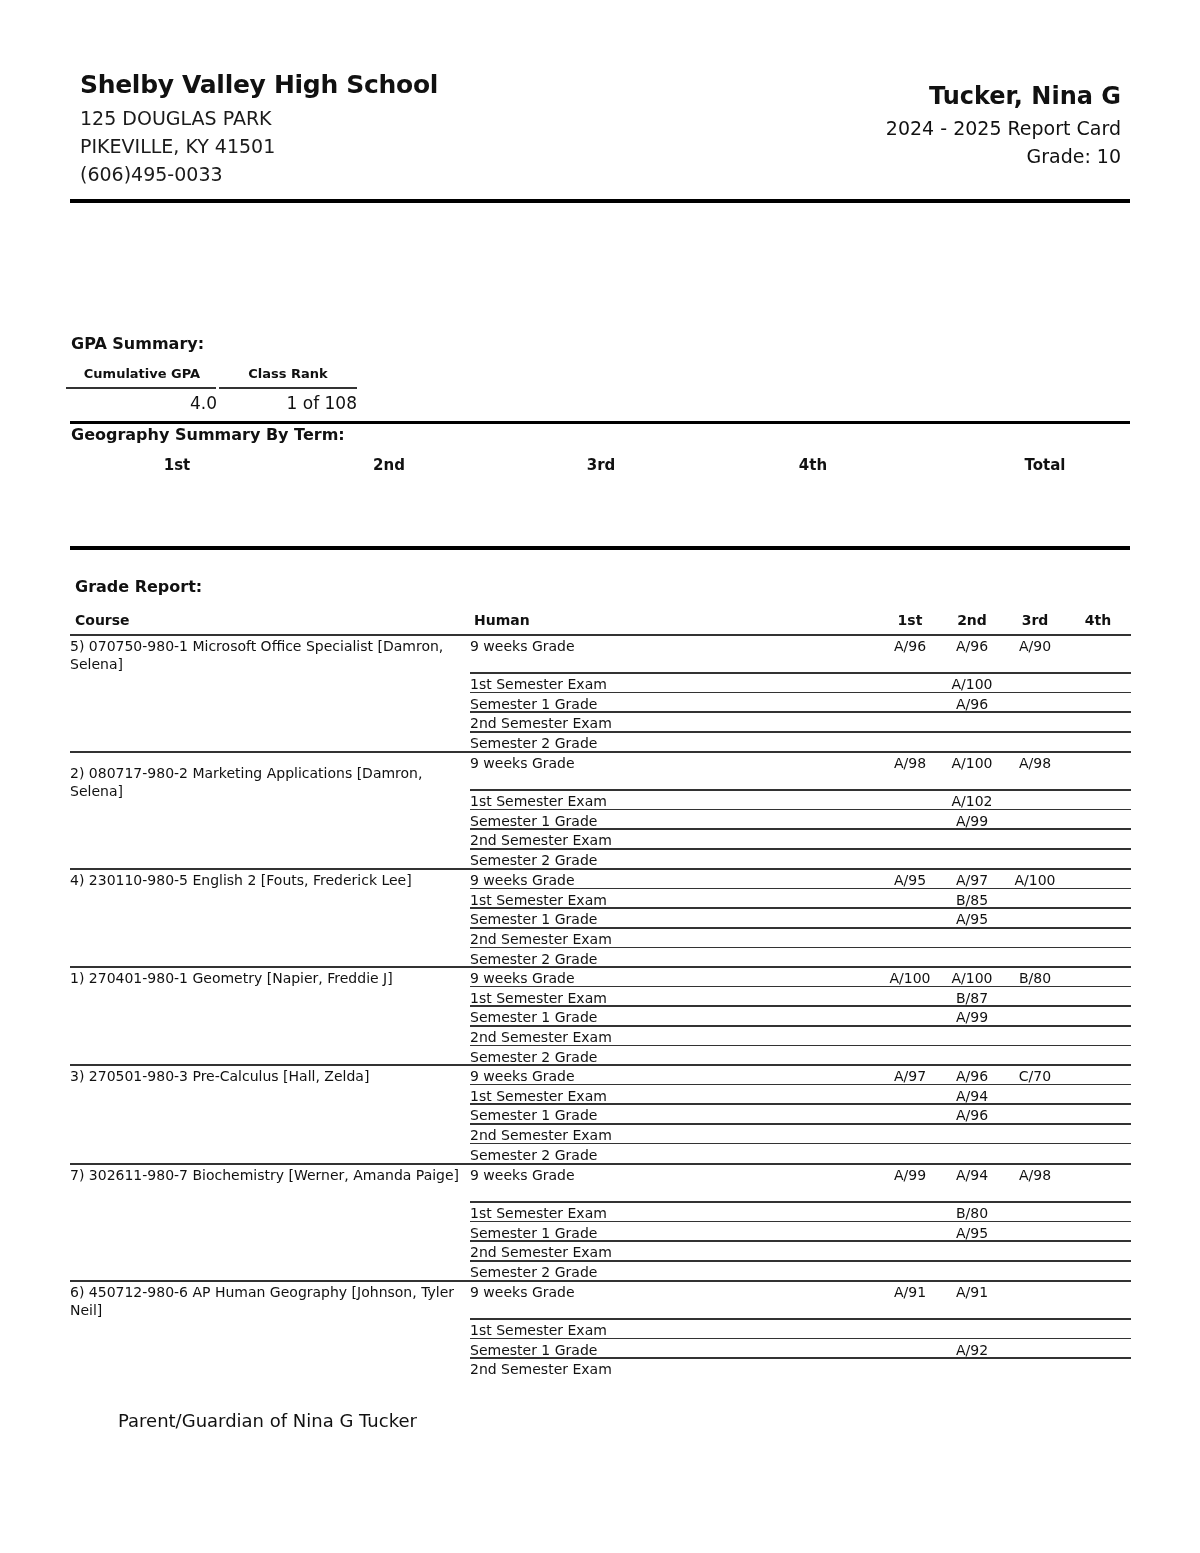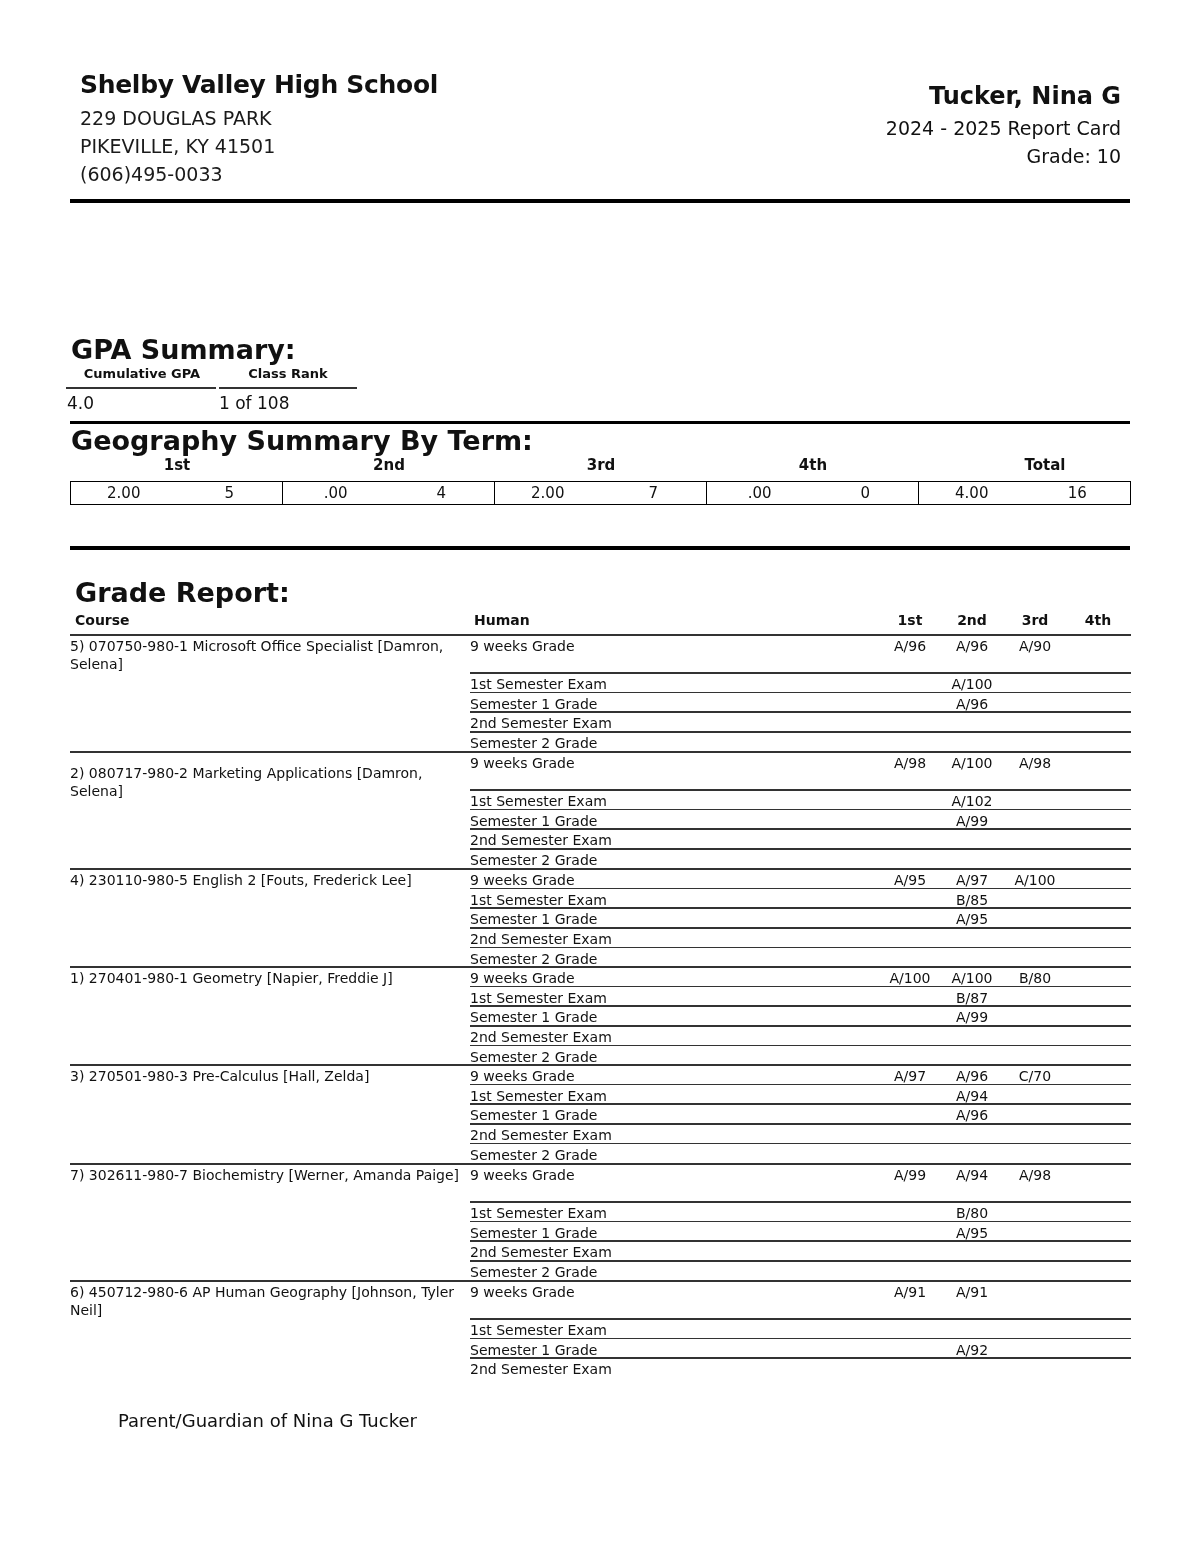--- a/index.html
+++ b/index.html
@@ -4,26 +4,26 @@
 <style>
   html, body { margin: 0; padding: 0; background: #ffffff; }
   body { width: 1200px; height: 1553px; position: relative; font-family: "DejaVu Sans", sans-serif; color: #111; overflow: hidden; }
   .abs { position: absolute; }
   .school-name { left: 80px; top: 70px; font-size: 25px; font-weight: bold; letter-spacing: -0.3px; }
   .addr { left: 80px; font-size: 19px; color: #1a1a1a; }
   .student-name { right: 79px; top: 82px; font-size: 24px; font-weight: bold; text-align: right; }
   .rc-line { right: 79px; font-size: 19px; text-align: right; }
   .rule-thick { left: 70px; width: 1060px; height: 4px; background: #000; }
   .rule-med { left: 70px; width: 1060px; height: 3px; background: #000; }
-  .section-title { font-size: 27px; font-weight: bold; }
+  .section-title { font-size: 16px; font-weight: bold; }
 
   
   .gpa-head { top: 366px; font-size: 13px; font-weight: bold; text-align: center; }
   .gpa-line { top: 387px; height: 2px; background: #333; }
-  .gpa-val { top: 393px; font-size: 17px; text-align: left; }
+  .gpa-val { top: 393px; font-size: 17px; text-align: right; }
 
   
   .term-head { top: 456px; font-size: 15px; font-weight: bold; text-align: center; width: 212px; }
   table.att { position: absolute; left: 70px; top: 481px; width: 1061px; border-collapse: collapse; table-layout: fixed; }
   table.att td { border-top: 1px solid #000; border-bottom: 1px solid #000; font-size: 15px; text-align: center; padding: 0; }
   table.att tr.h td { font-weight: bold; height: 27px; font-size: 16px; }
   table.att tr.v td { height: 22px; font-size: 15px; }
   table.att td.l { border-left: 1.5px solid #000; }
   table.att td.r { border-right: 1.5px solid #000; }
 
@@ -34,21 +34,21 @@
   .task-line { position: absolute; left: 470px; width: 661px; height: 1.5px; background: #333; }
   .task { position: absolute; left: 470px; font-size: 14px; line-height: 18px; }
   .gcell { position: absolute; font-size: 14px; text-align: center; width: 64px; line-height: 18px; }
   .course-line { position: absolute; left: 70px; width: 1061px; height: 1.5px; background: #333; }
   .footer-sig { left: 118px; top: 1410px; font-size: 18px; }
 </style>
 </head>
 <body>
 
 <div class="abs school-name">Shelby Valley High School</div>
-<div class="abs addr" style="top:107px">229 DOUGLAS PARK</div>
+<div class="abs addr" style="top:107px">125 DOUGLAS PARK</div>
 <div class="abs addr" style="top:135px">PIKEVILLE, KY 41501</div>
 <div class="abs addr" style="top:163px">(606)495-0033</div>
 
 <div class="abs student-name">Tucker, Nina G</div>
 <div class="abs rc-line" style="top:117px">2024 - 2025 Report Card</div>
 <div class="abs rc-line" style="top:145px">Grade: 10</div>
 
 <div class="abs rule-thick" style="top:199px"></div>
 
 <div class="abs section-title" style="left:71px; top:334px;">GPA Summary:</div>
@@ -63,32 +63,20 @@
 
 <div class="abs section-title" style="left:71px; top:425px;">Geography Summary By Term:</div>
 <div class="abs term-head" style="left:71px;">1st</div>
 <div class="abs term-head" style="left:283px;">2nd</div>
 <div class="abs term-head" style="left:495px;">3rd</div>
 <div class="abs term-head" style="left:707px;">4th</div>
 <div class="abs term-head" style="left:939px;">Total</div>
 
 <table class="att">
   <tbody>
-  <tr class="v">
-    <td class="l">2.00</td>
-    <td>5</td>
-    <td class="l">.00</td>
-    <td>4</td>
-    <td class="l">2.00</td>
-    <td>7</td>
-    <td class="l">.00</td>
-    <td>0</td>
-    <td class="l">4.00</td>
-    <td class="r">16</td>
-  </tr>
 </tbody>
   </table>
 
 <div class="abs rule-thick" style="top:546px"></div>
 
 <div class="abs section-title" style="left:75px; top:577px;">Grade Report:</div>
 <div class="abs gr-head" style="left:75px;">Course</div>
 <div class="abs gr-head" style="left:474px;">Human</div>
 <div class="abs gr-head" style="left:878px; width:64px; text-align:center;">1st</div>
 <div class="abs gr-head" style="left:940px; width:64px; text-align:center;">2nd</div>

